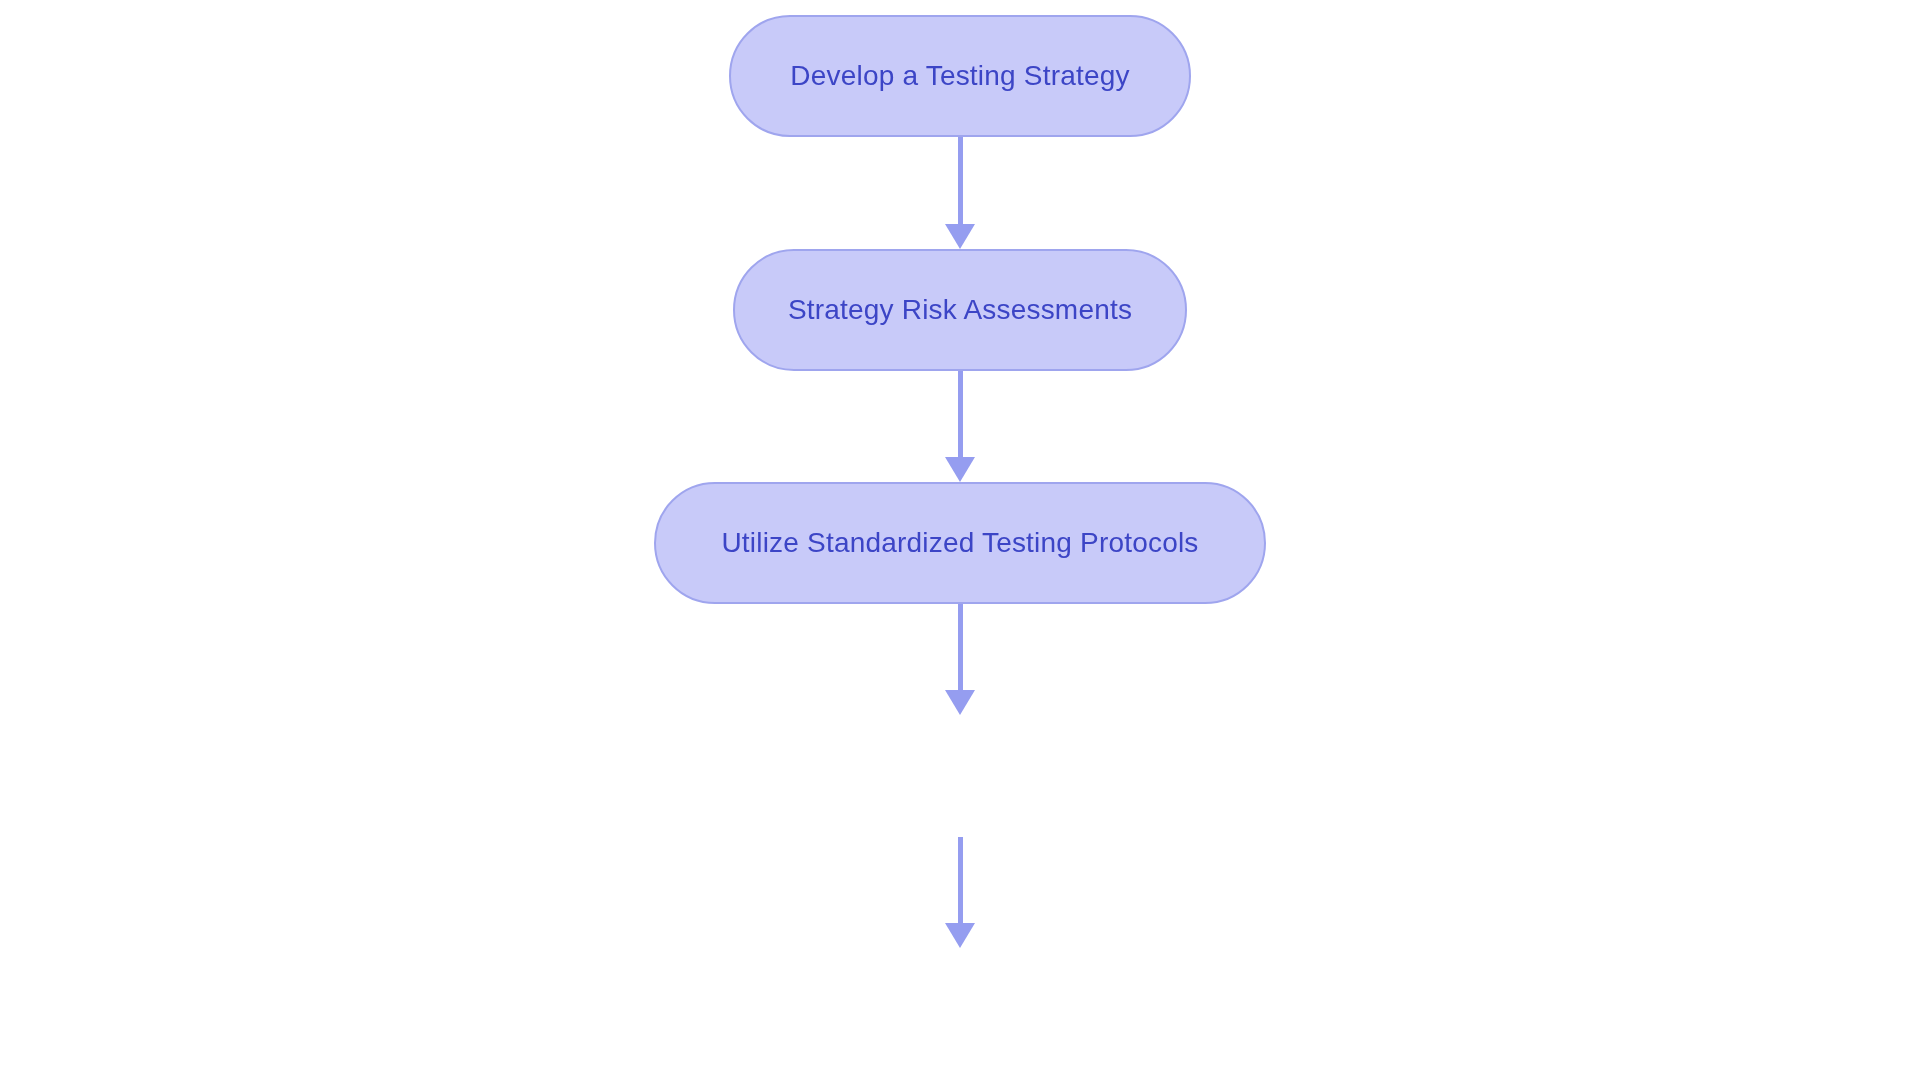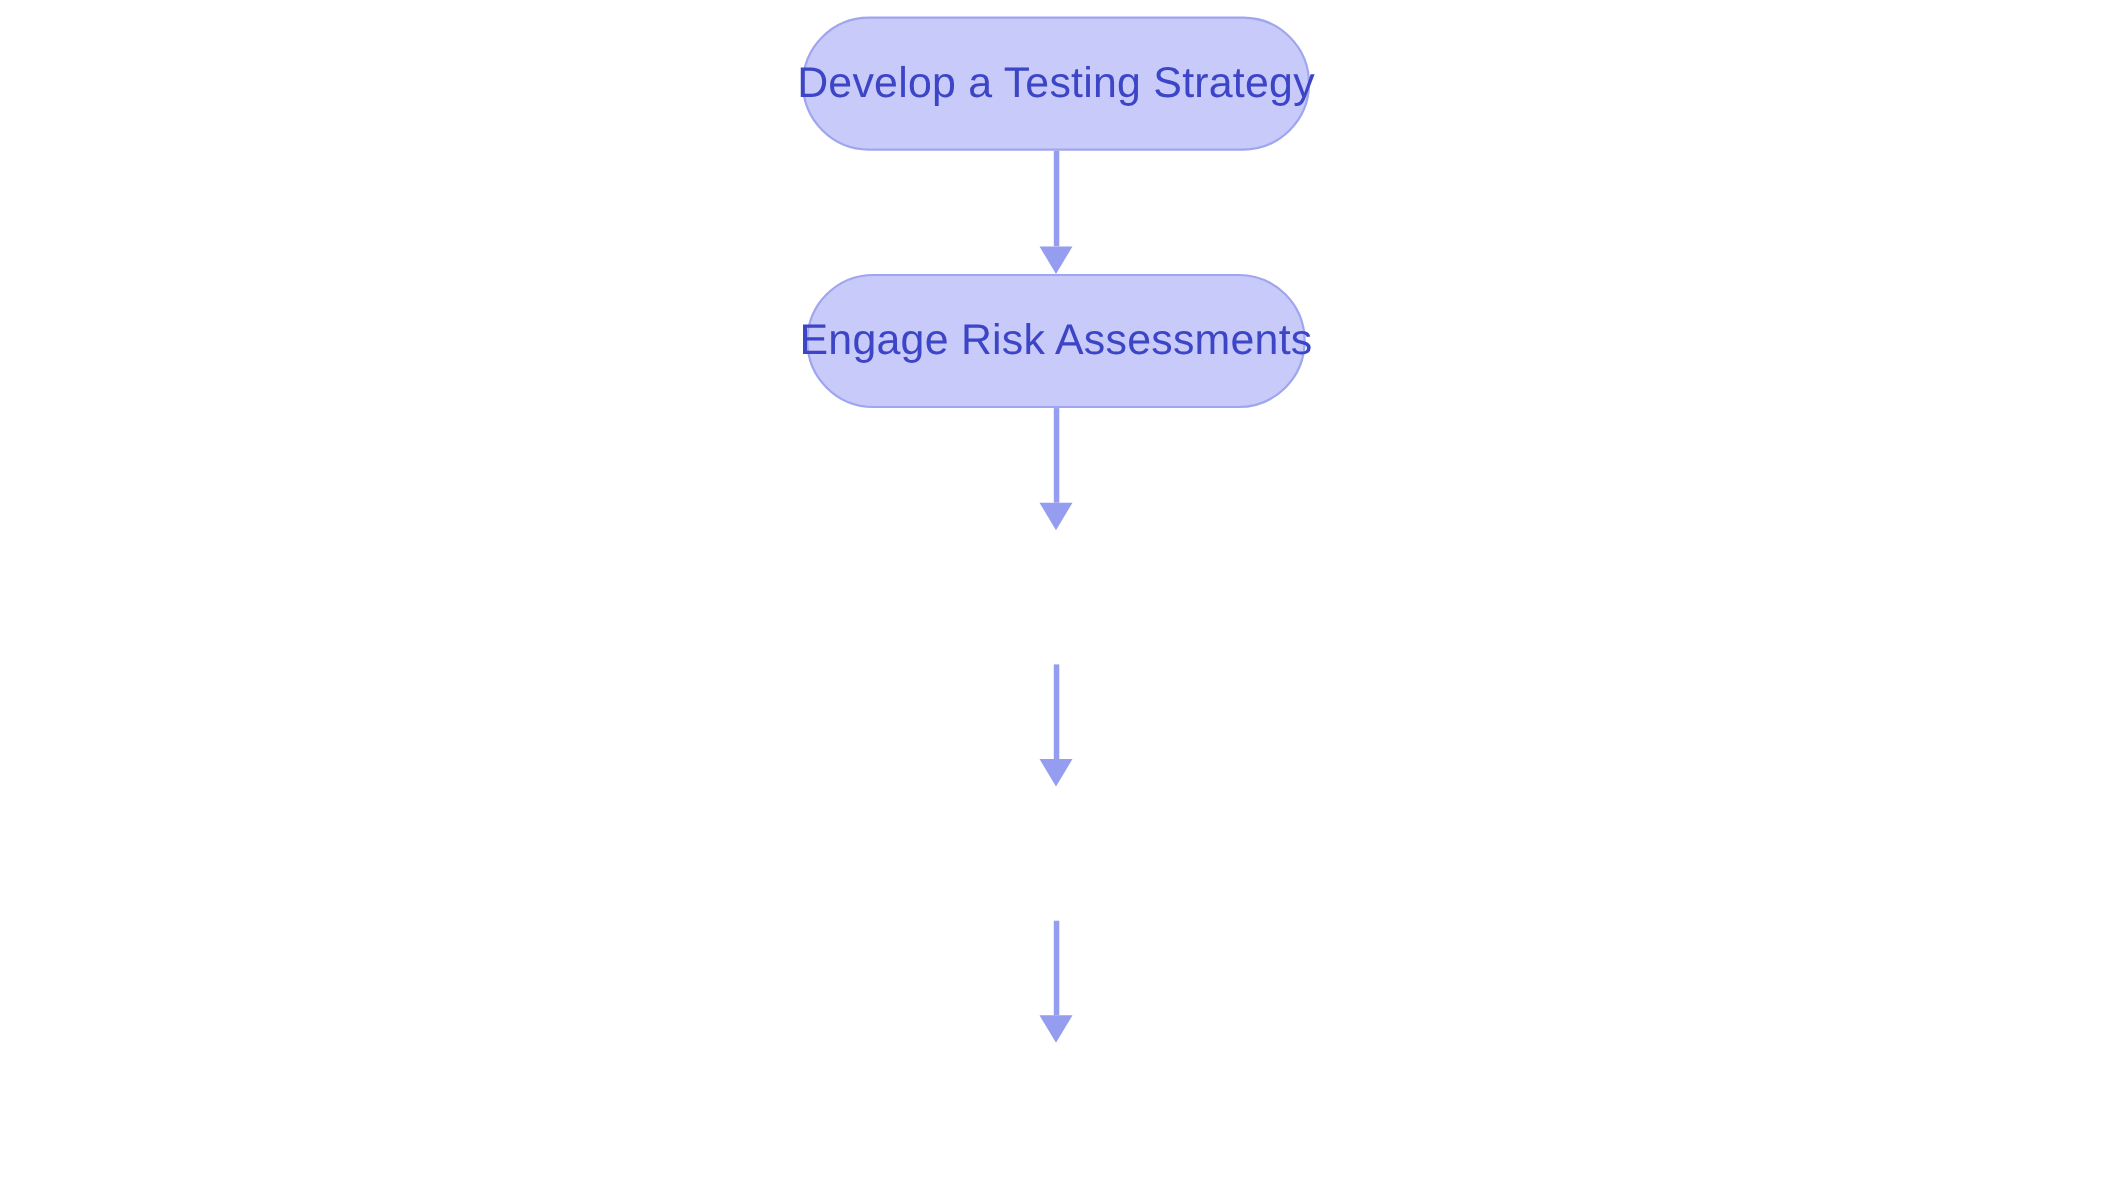--- a/index.html
+++ b/index.html
@@ -21,21 +21,21 @@
   }
   .flow-node {
     position: absolute;
     height: 122px;
     border-radius: 61px;
     background: var(--node-fill);
     border: 2px solid var(--node-border);
     display: flex;
     align-items: center;
     justify-content: center;
-    font-size: 39px;
+    font-size: 28px;
     color: var(--node-text);
     letter-spacing: 0.2px;
     white-space: nowrap;
   }
   
   .n1 { top: 15px;  left: 729px; width: 462px; }
   .n2 { top: 249px; left: 733px; width: 454px; }
   .n3 { top: 482px; left: 654px; width: 612px; }
   .n4 { top: 715px; left: 692px; width: 536px; }
   .n5 { top: 948px; left: 702px; width: 516px; }
@@ -74,28 +74,31 @@
   <div class="flow-node n1">
     <span>Develop a Testing Strategy</span>
   </div>
 
   <div class="flow-arrow a1">
     <div class="arrow-shaft"></div>
     <div class="arrow-head"></div>
   </div>
 
   <div class="flow-node n2">
-    <span>Engage Risk Assessments</span>
+    <span>Strategy Risk Assessments</span>
   </div>
 
   <div class="flow-arrow a2">
     <div class="arrow-shaft"></div>
     <div class="arrow-head"></div>
   </div>
 
+  <div class="flow-node n3">
+    <span>Utilize Standardized Testing Protocols</span>
+  </div>
 
   <div class="flow-arrow a3">
     <div class="arrow-shaft"></div>
     <div class="arrow-head"></div>
   </div>
 
 
   <div class="flow-arrow a4">
     <div class="arrow-shaft"></div>
     <div class="arrow-head"></div>

